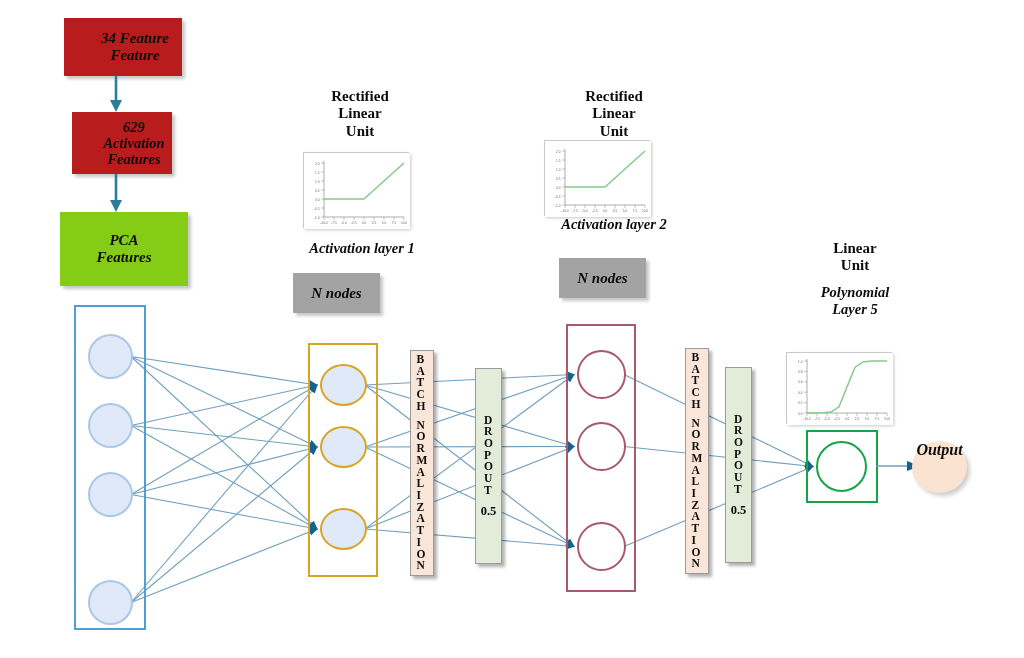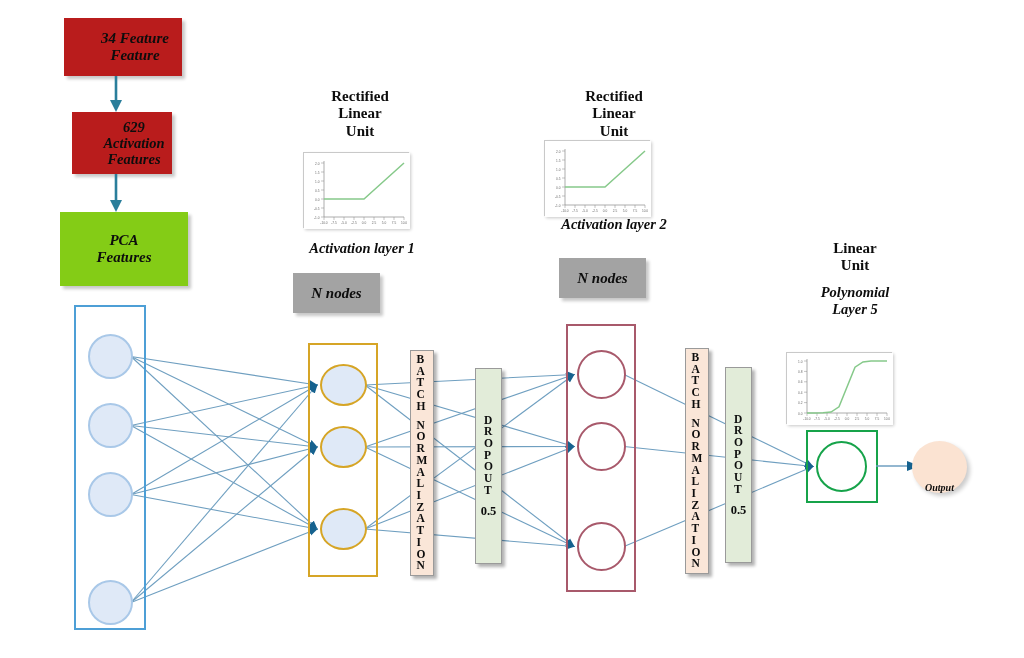--- a/index.html
+++ b/index.html
@@ -63,22 +63,22 @@
   }
   .vbar.bn{background:#fae6d8;}
   .vbar.drop{background:#e2ecd9;}
   .vbar .ch{display:block;font-size:11.5px;}
   .vbar .gap{height:7px;}
   .vbar .val{font-size:12.5px;margin-top:8px;}
 
   
   .outbubble{
     border-radius:50%;background:#fbe3d2;
-    display:flex;align-items:flex-end;justify-content:center;
-    font-style:italic;font-weight:bold;font-size:10px;
+    display:flex;align-items:flex-start;justify-content:center;
+    font-style:italic;font-weight:bold;font-size:16px;
     box-shadow:3px 3px 4px rgba(0,0,0,0.20);
   }
 
   
   .plotbox{
     background:#ffffff;border:1px solid #c9c9c9;
     box-shadow:2px 2px 3px rgba(0,0,0,0.22);
   }
   .plotbox svg{display:block;}
 

